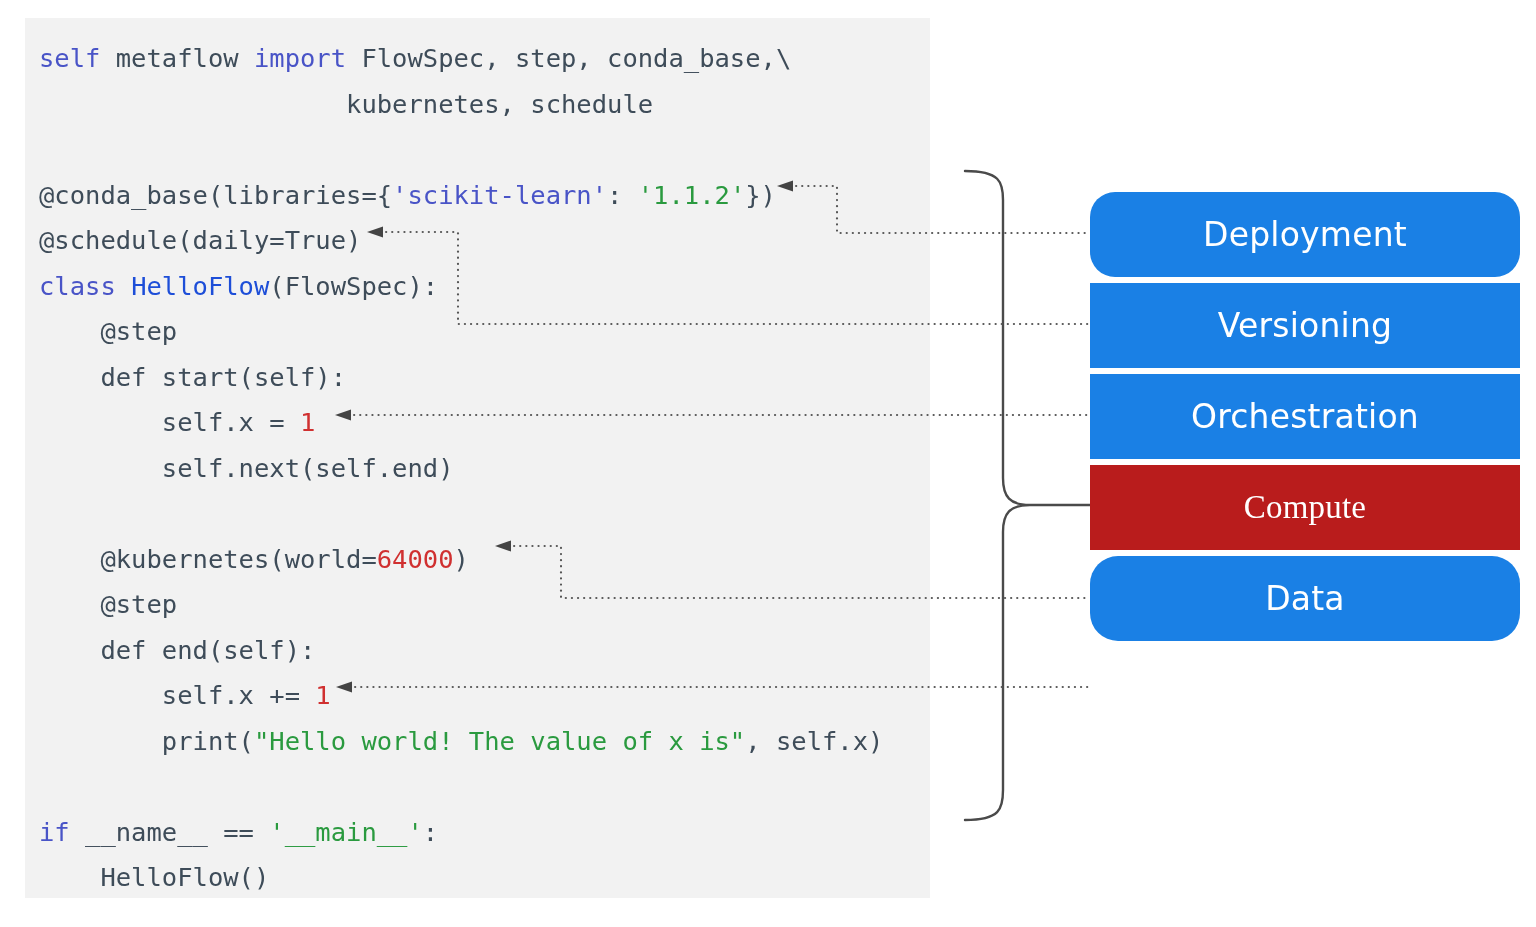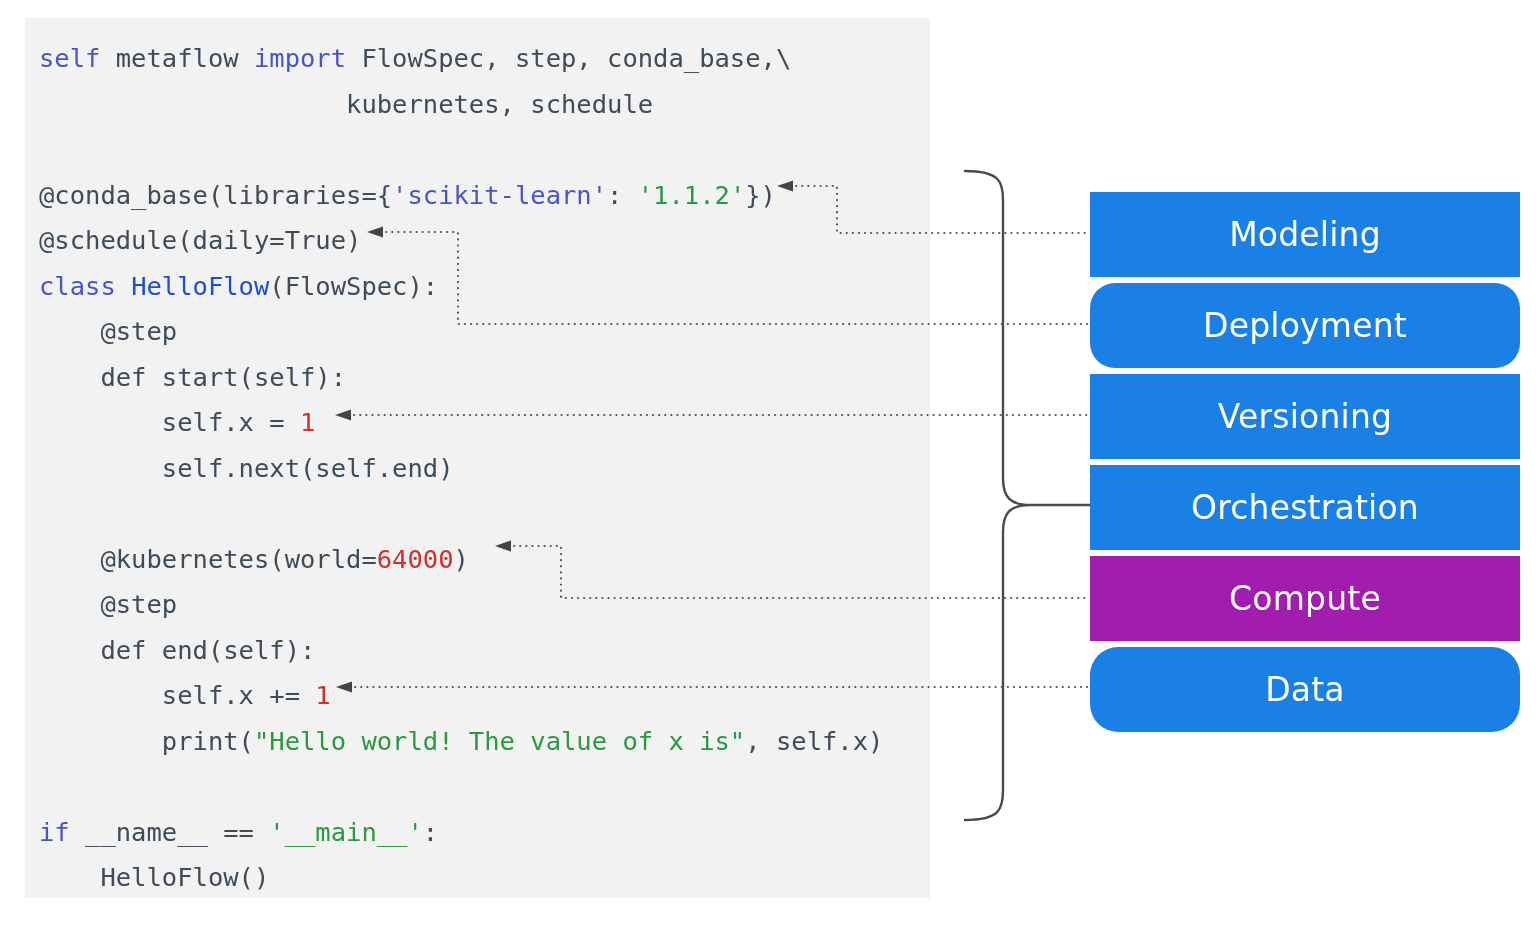--- a/index.html
+++ b/index.html
@@ -132,33 +132,30 @@
       <path d="M 495,546 L 511,540.5 L 511,551.5 Z" fill="#444"></path>
     </g>
 
     <g>
       <path d="M 349,687 L 1090,687" fill="none" stroke="#555555" stroke-width="2.2" stroke-dasharray="0.1 6" stroke-linecap="round"></path>
       <path d="M 336,687 L 352,681.5 L 352,692.5 Z" fill="#444"></path>
     </g>
   </svg>
 
   <div id="stack">
-      <div class="stack-box" style="background: rgb(26, 128, 229);">
-        <span>Modeling</span>
-      </div>
       <div class="stack-box" style="background: rgb(26, 128, 229); border-radius: 25px;">
         <span>Deployment</span>
       </div>
       <div class="stack-box" style="background: rgb(26, 128, 229);">
         <span>Versioning</span>
       </div>
       <div class="stack-box" style="background: rgb(26, 128, 229);">
         <span>Orchestration</span>
       </div>
-      <div class="stack-box" style="background: #a21caf;">
+      <div class="stack-box" style="background: #b91c1c; font-family: Liberation Serif, serif;">
         <span>Compute</span>
       </div>
       <div class="stack-box" style="background: rgb(26, 128, 229); border-radius: 28px;">
         <span>Data</span>
       </div>
     </div>
 
 </div>
 
 </body></html>

